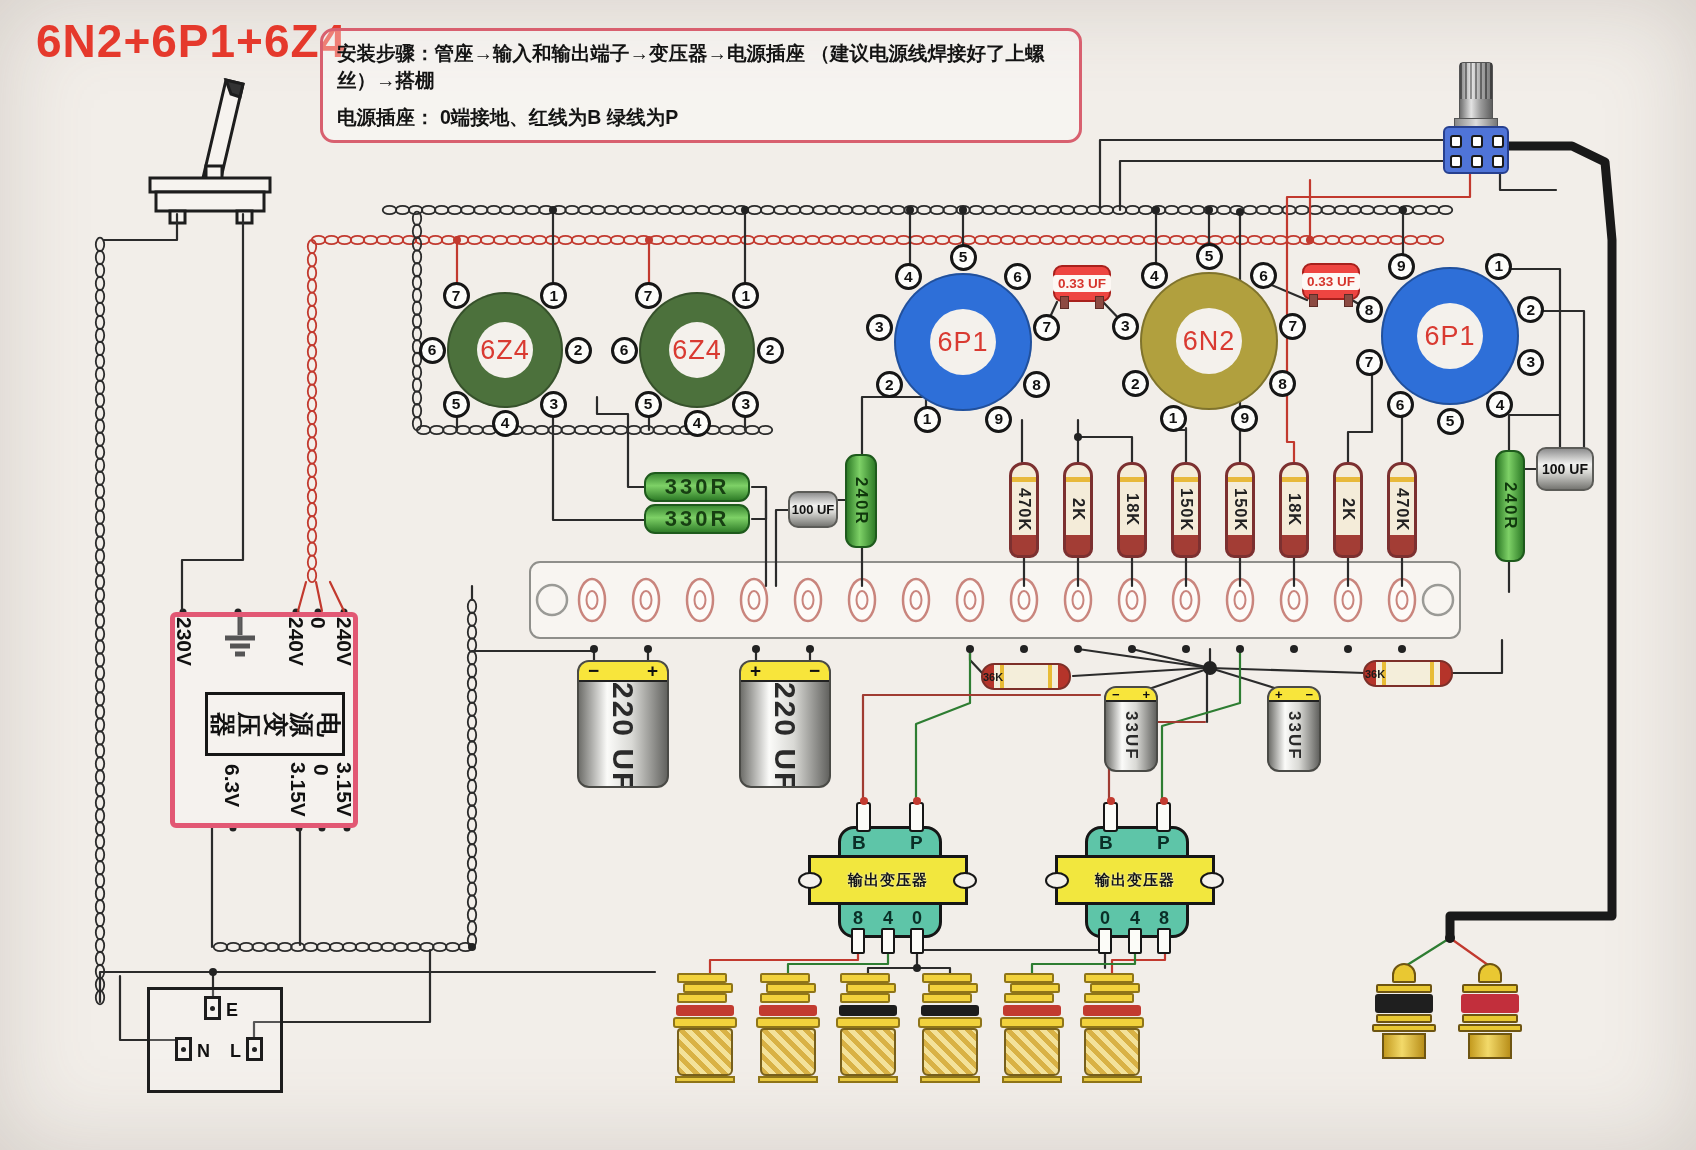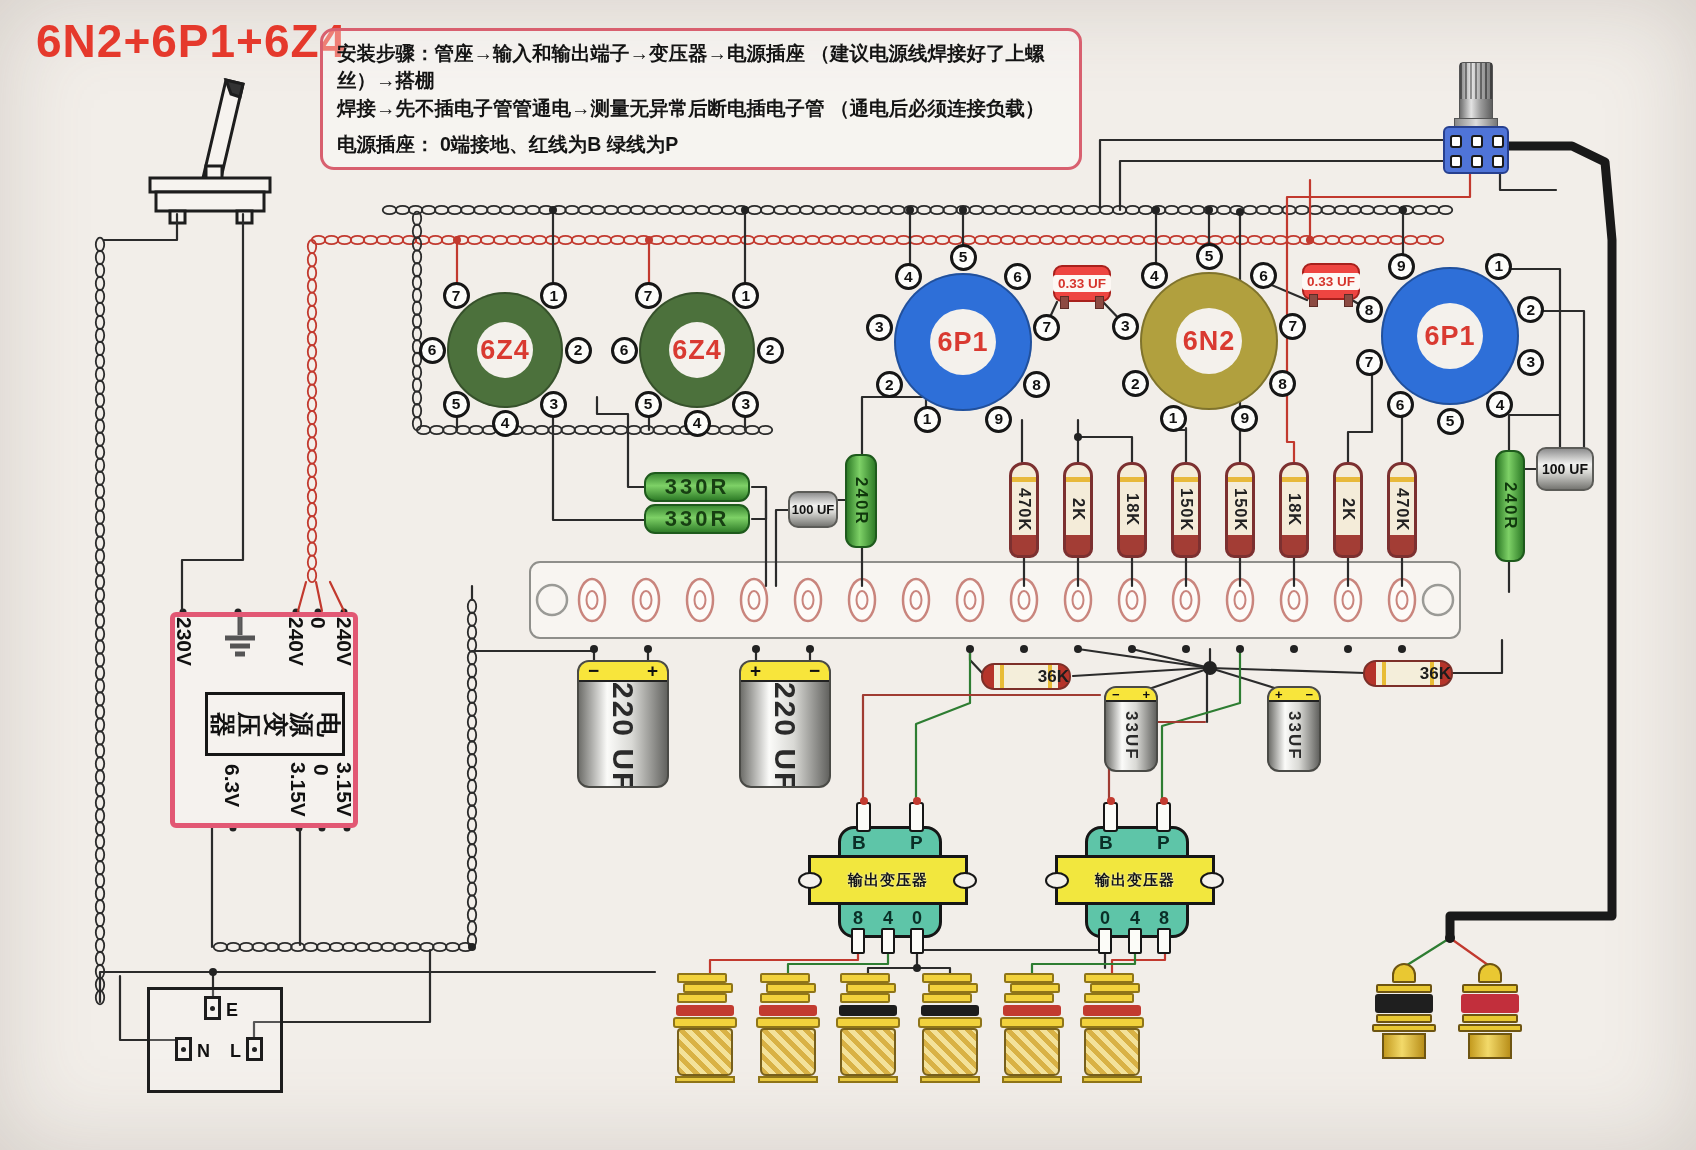--- a/index.html
+++ b/index.html
@@ -16,37 +16,37 @@
 
   
   .instr{border:3px solid #d8606f;border-radius:14px;padding:9px 14px;color:#141414;
          font-size:19.5px;font-weight:600;line-height:1.4;background:rgba(255,255,255,.35)}
   .instr .gap{height:9px}
   .instr .warn{color:#cf1f1f;font-size:15.5px;font-weight:700;text-align:right;margin-top:3px}
 
   
   .tube{border-radius:50%;display:flex;align-items:center;justify-content:center;box-shadow:inset 0 0 0 2px rgba(0,0,0,.28)}
   .tube .hole{position:absolute;left:50%;top:50%;transform:translate(-50%,-50%);background:#f4f1ec;border-radius:50%}
-  .tube .tlabel{position:relative;color:#d93a31;font-weight:700;font-size:27px;letter-spacing:1px}
+  .tube .tlabel{position:relative;color:#d93a31;font-weight:400;font-size:27px;letter-spacing:1px}
   .pin{width:27px;height:27px;border:3px solid #161616;background:#fdfdfb;border-radius:50%;
        display:flex;align-items:center;justify-content:center;font-size:15.5px;font-weight:700;color:#111}
 
   
   .vres{width:30px;border:3px solid #7c3030;border-radius:14px 14px 9px 9px;
         background:linear-gradient(180deg,#f4ecd9 0 13%,#e8b93a 13% 19%,#f4ecd9 19% 78%,#a33d35 78% 100%);
         display:flex;align-items:center;justify-content:center}
   .vres span{writing-mode:vertical-rl;font-weight:700;font-size:16.5px;color:#222;letter-spacing:1px}
   .gres-h{background:linear-gradient(180deg,#3c8a33,#7ed167 45%,#2f7d28);border:2px solid #1e5a1c;border-radius:11px;
           display:flex;align-items:center;justify-content:center;font-weight:800;font-size:22px;color:#1740112;color:#173f12;letter-spacing:3px}
   .gres-v{background:linear-gradient(90deg,#2f7d28,#7ed167 45%,#2f7d28);border:2px solid #1e5a1c;border-radius:11px;
           display:flex;align-items:center;justify-content:center}
   .gres-v span{writing-mode:vertical-rl;font-weight:800;font-size:17px;color:#10380d;letter-spacing:2px}
   .res36{background:linear-gradient(90deg,#b5342a 0 13%,#f4eeda 13% 20%,#e8bc35 20% 24%,#f4eeda 24% 76%,#e8bc35 76% 80%,#f4eeda 80% 87%,#b5342a 87%);
-         border:2px solid #7c2f28;border-radius:13px;display:flex;align-items:center;justify-content:flex-end;
-         font-weight:800;font-size:17px;color:#1c1c1c}
+         border:2px solid #7c2f28;border-radius:13px;display:flex;align-items:center;justify-content:flex-start;
+         font-weight:800;font-size:11px;color:#1c1c1c}
 
   
   .silcap{background:linear-gradient(180deg,#8f8f8f,#f2f2f0 38%,#d8d8d4 58%,#767672);border:2px solid #5c5c58;
           border-radius:10px;display:flex;align-items:center;justify-content:center;font-weight:700;color:#111}
   .bigcap{background:linear-gradient(90deg,#6f6f6b,#fbfbf9 32%,#d9d9d5 60%,#636360);border:2px solid #4a4a46;
           border-radius:12px;overflow:hidden;display:flex;flex-direction:column}
   .bigcap .band{height:20px;background:#f8e53b;border-bottom:2px solid #222;display:flex;justify-content:space-between;
                 align-items:center;padding:0 9px;font-weight:800;font-size:19px;color:#111;flex:0 0 auto}
   .bigcap .band.sm{height:14px;font-size:13px;padding:0 6px}
   .bigcap .clabel{flex:1;display:flex;align-items:center;justify-content:center}
@@ -656,21 +656,20 @@
         <circle cx="1450" cy="938" r="5" fill="#191919"></circle>
       </g>
     </svg>
 
   <div class="abs title" style="left:36px;top:16px">
     <div class="l1">6N2+6P1+6Z4</div>
   </div>
 
   <div class="abs instr" style="left:320px;top:28px;width:762px">
     <div>安装步骤：管座→输入和输出端子→变压器→电源插座 （建议电源线焊接好了上螺丝）→搭棚</div>
-    <div>焊接→先不插电子管管通电→测量无异常后断电插电子管 （通电后必须连接负载）</div>
     <div class="gap"></div>
     <div>电源插座： 0端接地、红线为B 绿线为P</div>
   </div>
 
   <div class="abs redcap" style="left:1053px;top:265px;width:58px;height:37px">
     <span class="rlabel">0.33 UF</span>
   </div>
   <div class="abs redcap" style="left:1302px;top:263px;width:58px;height:37px">
     <span class="rlabel">0.33 UF</span>
   </div>

